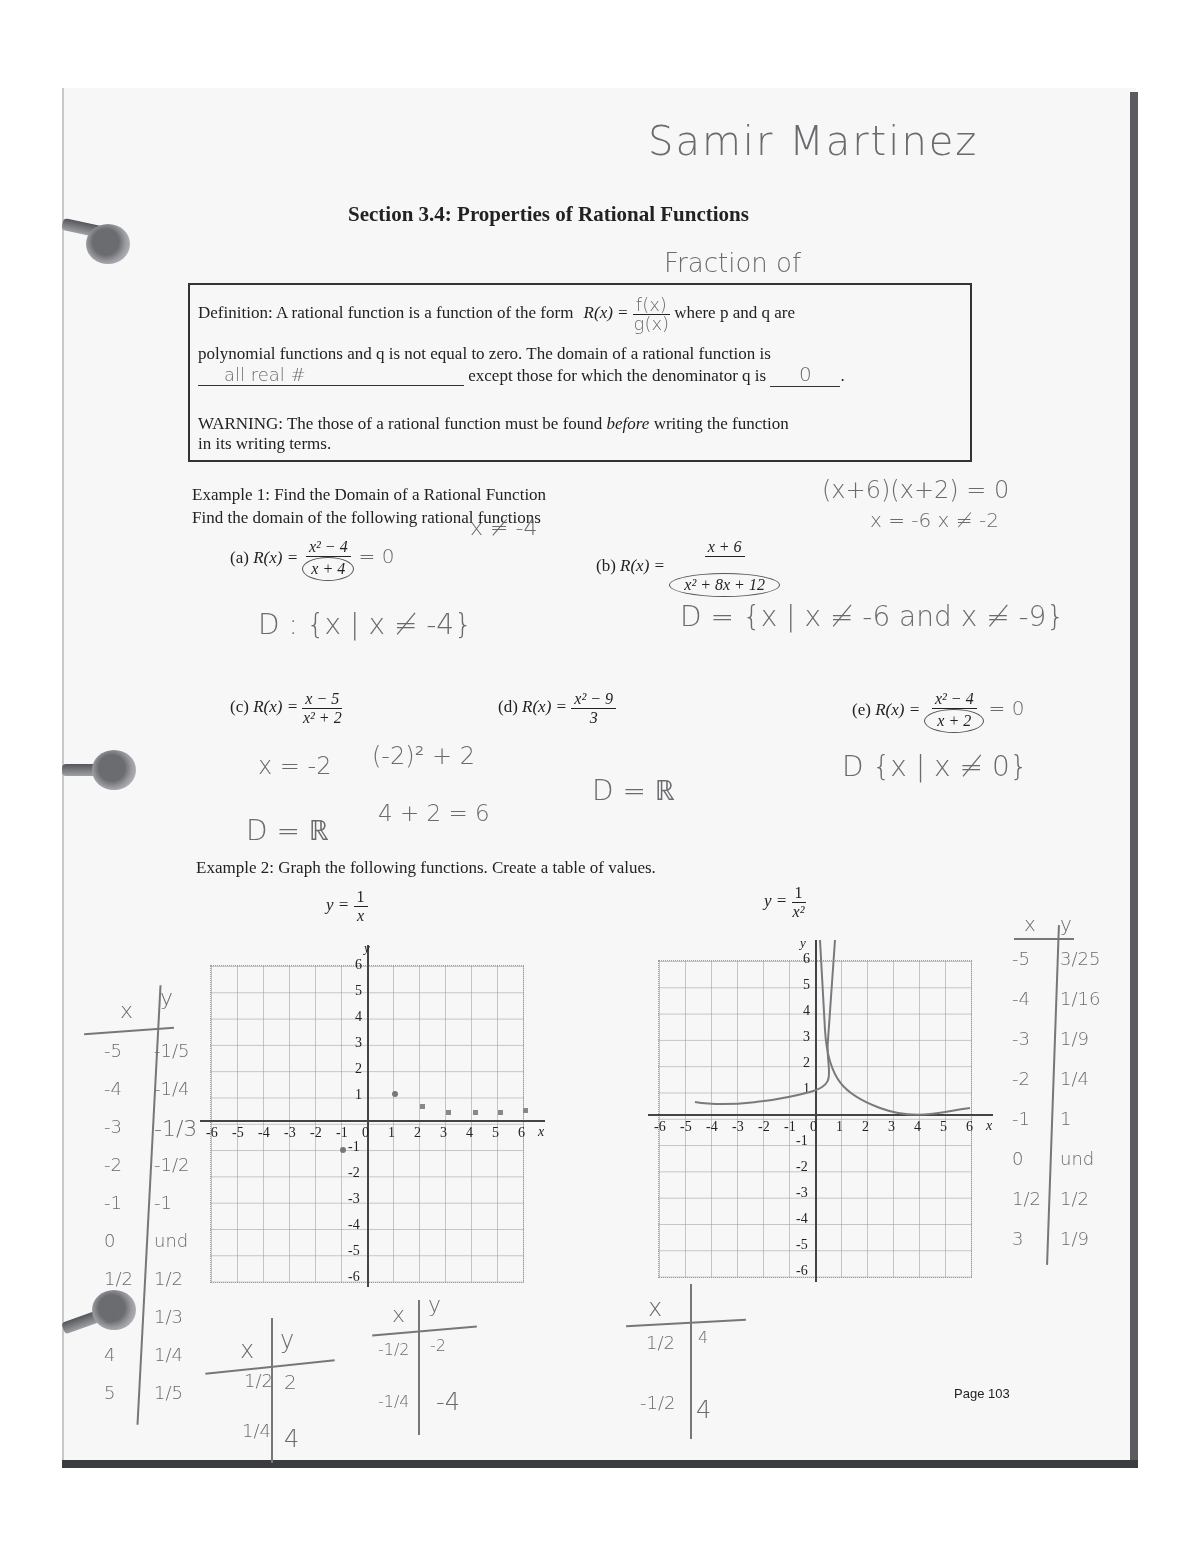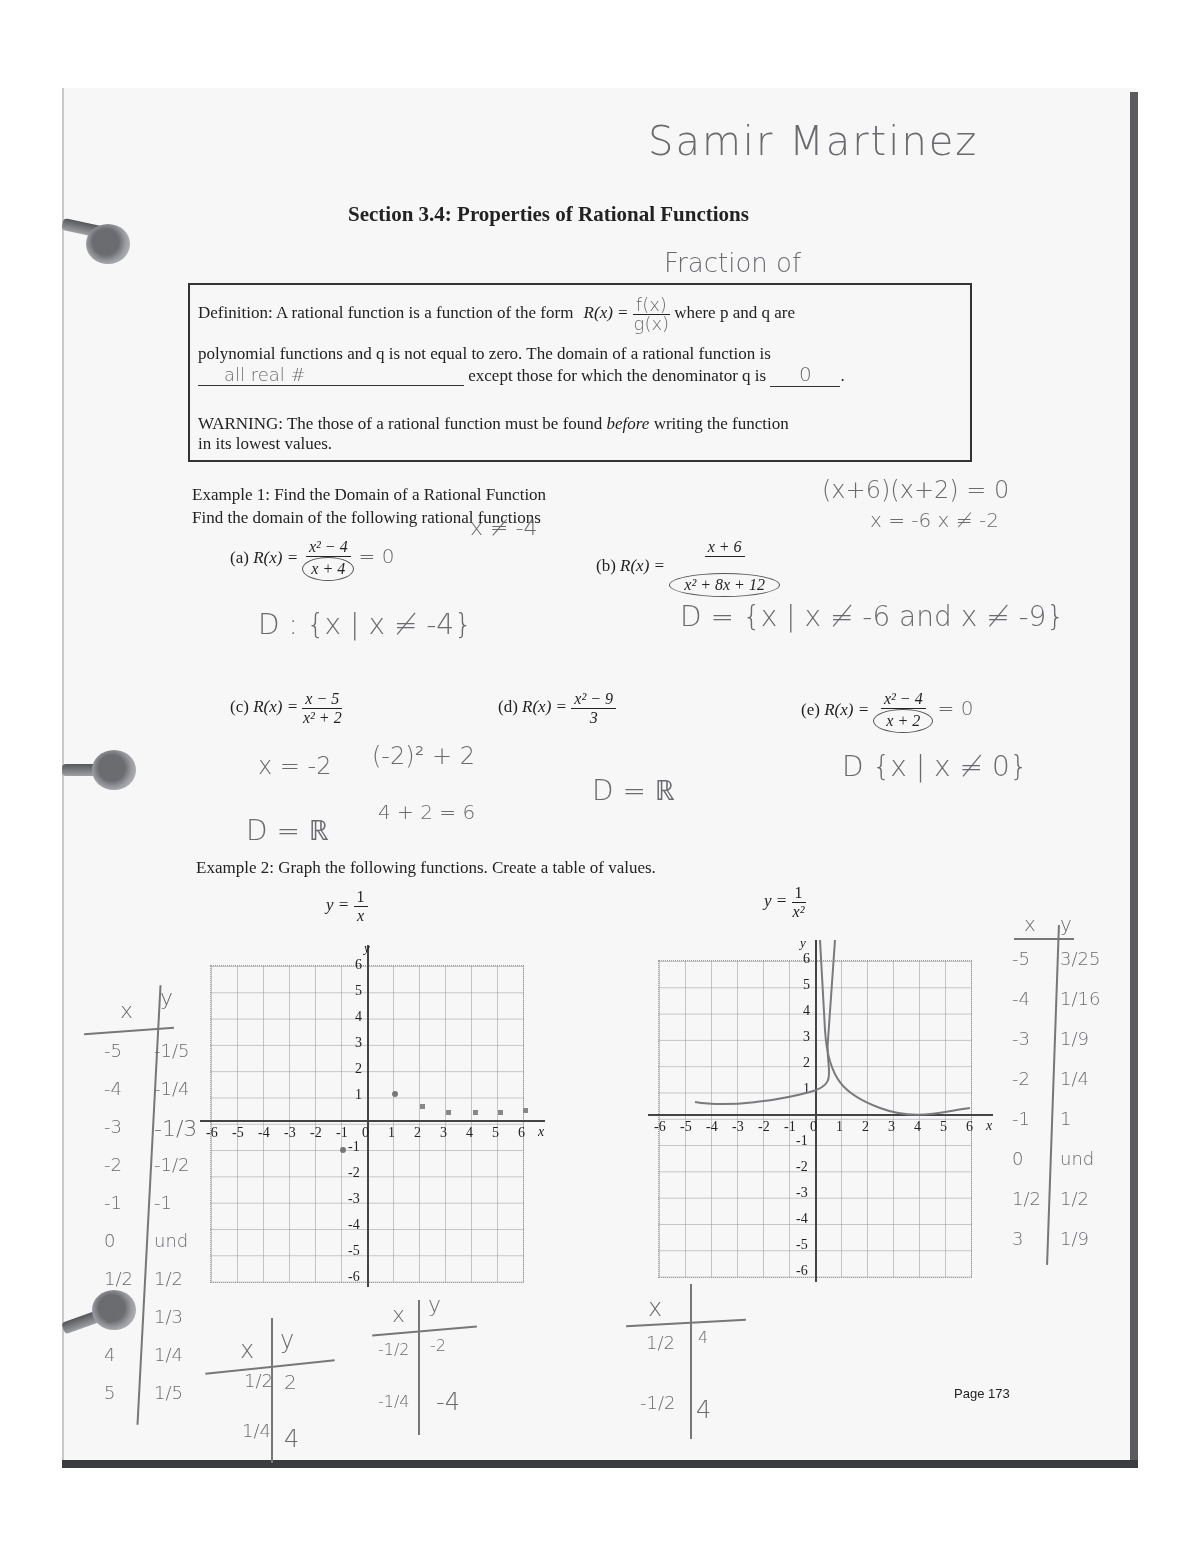--- a/index.html
+++ b/index.html
@@ -65,21 +65,21 @@
 <div class="abs t16" style="left:198px;top:362px;">
   <span class="hand" style="display:inline-block;width:240px;border-bottom:1px solid #333;font-size:18px;padding-left:26px;">all real #</span>
   <span>except those for which the denominator q is</span>
   <span class="hand" style="display:inline-block;width:70px;border-bottom:1px solid #333;font-size:20px;text-align:center;">0</span>.
 </div>
 <div class="abs t16" style="left:198px;top:414px;width:760px;">
   <span class="bold">WARNING:</span>
   <span>The those of a rational function must be found</span>
   <span class="ital">before</span>
   <span>writing the function</span><br>
-  <span>in its lowest values.</span>
+  <span>in its writing terms.</span>
 </div>
 
 <div class="abs t16 bold" style="left:192px;top:485px;">Example 1: Find the Domain of a Rational Function</div>
 <div class="abs t16" style="left:192px;top:508px;">Find the domain of the following rational functions</div>
 
 <div class="abs t16" style="left:230px;top:538px;">
   <span>(a)</span>
   <span class="ital">R(x) =</span>
   <span class="frac">
       <span class="num">x² − 4</span>
@@ -105,34 +105,34 @@
 <div class="abs t16" style="left:230px;top:690px;">
   <span>(c)</span>
   <span class="ital">R(x) =</span>
   <span class="frac">
       <span class="num">x − 5</span>
       <span>x² + 2</span>
     </span>
 </div>
 <div class="abs hand" style="left:258px;top:752px;font-size:24px;">x = -2</div>
 <div class="abs hand" style="left:372px;top:742px;font-size:24px;">(-2)² + 2</div>
-<div class="abs hand" style="left:378px;top:800px;font-size:20px;">4 + 2 = 6</div>
+<div class="abs hand" style="left:378px;top:800px;font-size:23px;">4 + 2 = 6</div>
 <div class="abs hand" style="left:246px;top:810px;font-size:28px;">D = ℝ</div>
 
 <div class="abs t16" style="left:498px;top:690px;">
   <span>(d)</span>
   <span class="ital">R(x) =</span>
   <span class="frac">
       <span class="num">x² − 9</span>
       <span>3</span>
     </span>
 </div>
 <div class="abs hand" style="left:592px;top:770px;font-size:28px;">D = ℝ</div>
 
-<div class="abs t16" style="left:801px;top:690px;">
+<div class="abs t16" style="left:852px;top:690px;">
   <span>(e)</span>
   <span class="ital">R(x) =</span>
   <span class="frac">
       <span class="num">x² − 4</span>
       <span style="border:1.5px solid #555;border-radius:50%;padding:2px 12px;">x + 2</span>
     </span>
   <span class="hand" style="font-size:20px;">= 0</span>
 </div>
 <div class="abs hand" style="left:842px;top:750px;font-size:28px;">D {x | x ≠ 0}</div>
 
@@ -304,13 +304,13 @@
     <span class="abs hand" style="font-size: 18px; left: 1012px; top: 1108px;">-1</span>
     <span class="abs hand" style="font-size: 18px; left: 1060px; top: 1108px;">1</span>
     <span class="abs hand" style="font-size: 18px; left: 1012px; top: 1148px;">0</span>
     <span class="abs hand" style="font-size: 18px; left: 1060px; top: 1148px;">und</span>
     <span class="abs hand" style="font-size: 18px; left: 1012px; top: 1188px;">1/2</span>
     <span class="abs hand" style="font-size: 18px; left: 1060px; top: 1188px;">1/2</span>
     <span class="abs hand" style="font-size: 18px; left: 1012px; top: 1228px;">3</span>
     <span class="abs hand" style="font-size: 18px; left: 1060px; top: 1228px;">1/9</span>
   </div>
 
-<div class="abs pageno" style="left:954px;top:1386px;">Page 173</div>
+<div class="abs pageno" style="left:954px;top:1386px;">Page 103</div>
 
 </body></html>

